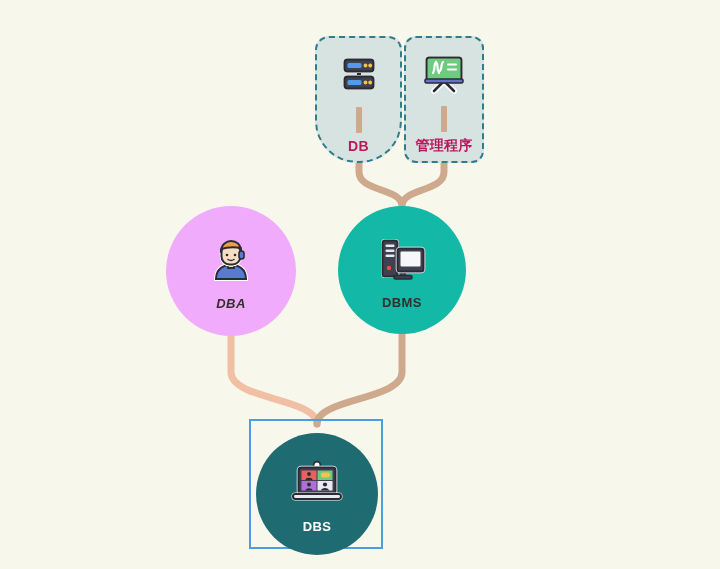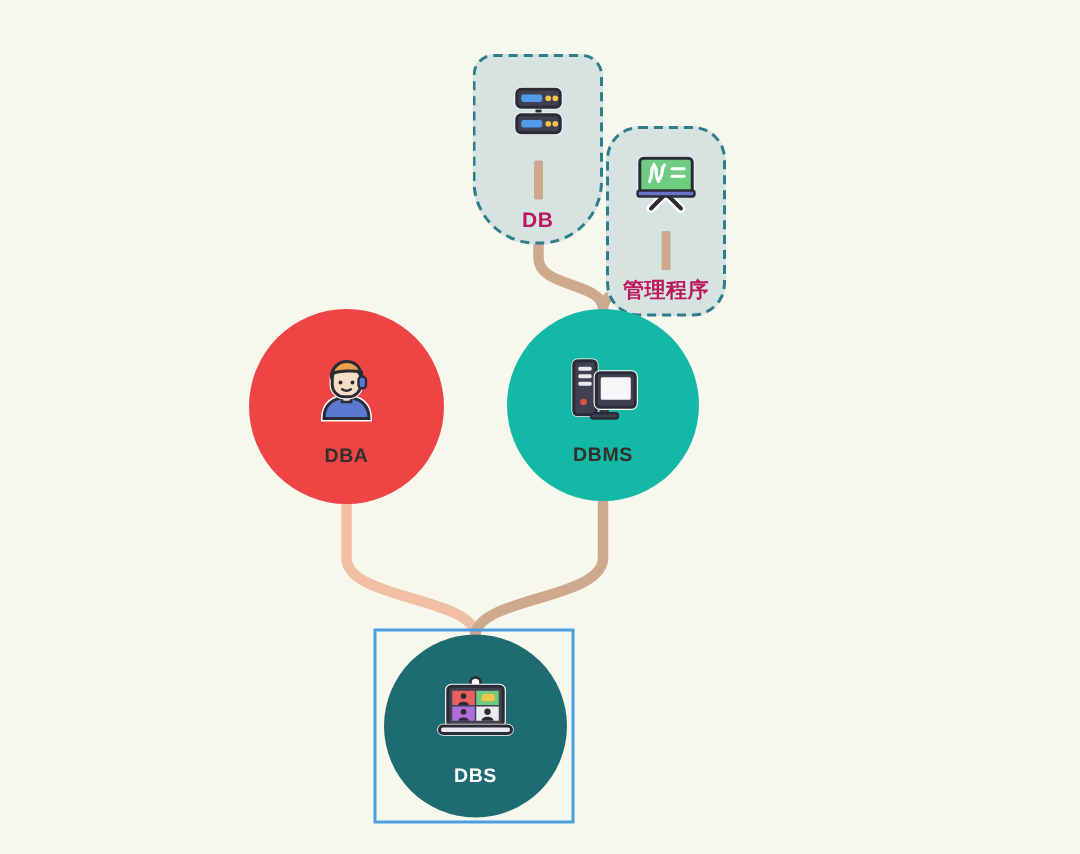--- a/index.html
+++ b/index.html
@@ -44,22 +44,21 @@
     top: 36px;
     width: 87px;
     height: 127px;
     border-radius: 14px 14px 42px 42px;
   }
   #node-admin {
     left: 404px;
     top: 36px;
     width: 80px;
     height: 127px;
-    border-radius: 22px;
-    margin-top: 48px;
+    border-radius: 12px;
   }
   .leaf-icon {
     height: 52px;
     display: flex;
     align-items: center;
     justify-content: center;
     margin-top: 4px;
   }
   .leaf-stub {
     width: 6px;
@@ -79,32 +78,33 @@
 
   
   .circle-node {
     border-radius: 50%;
   }
   #node-dba {
     left: 166px;
     top: 206px;
     width: 130px;
     height: 130px;
-    background: #ef4444;
+    background: #f0abfc;
+    font-style: italic;
   }
   #node-dbms {
     left: 338px;
     top: 206px;
     width: 128px;
     height: 128px;
     background: #14b8a6;
   }
   #node-dbs {
     left: 256px;
-    top: 423px;
+    top: 433px;
     width: 122px;
     height: 122px;
     background: #1f6b72;
   }
   .circle-icon {
     height: 56px;
     display: flex;
     align-items: center;
     justify-content: center;
   }

